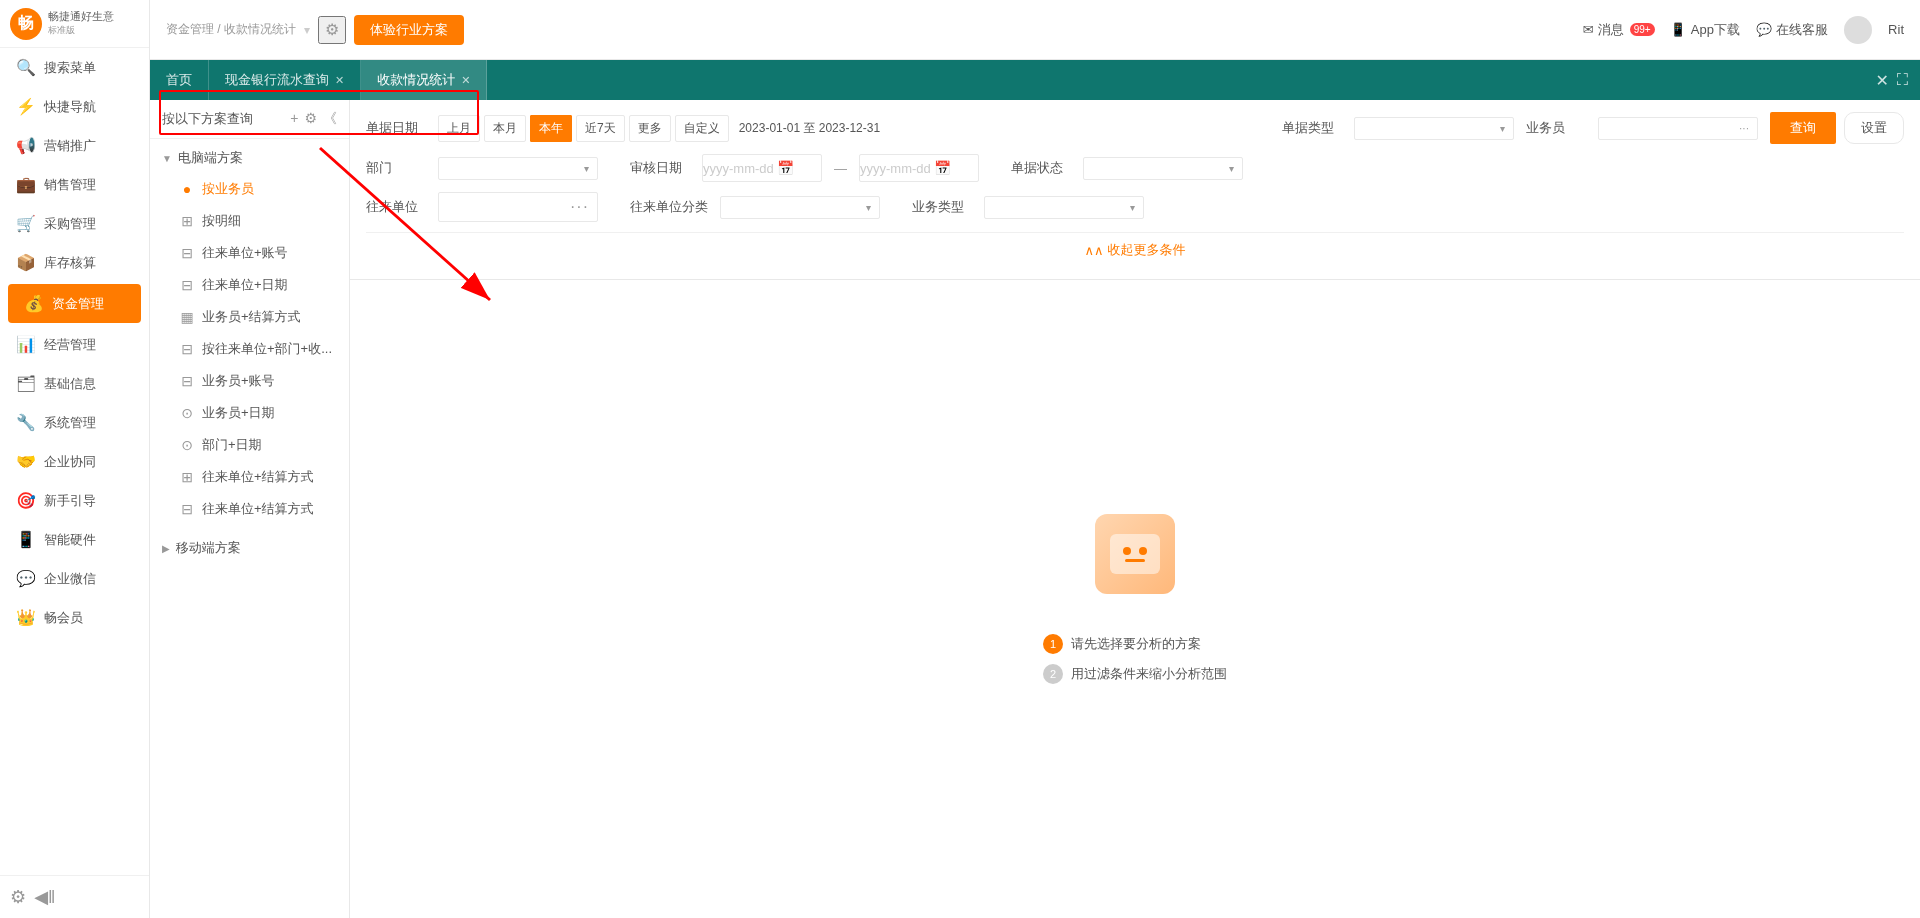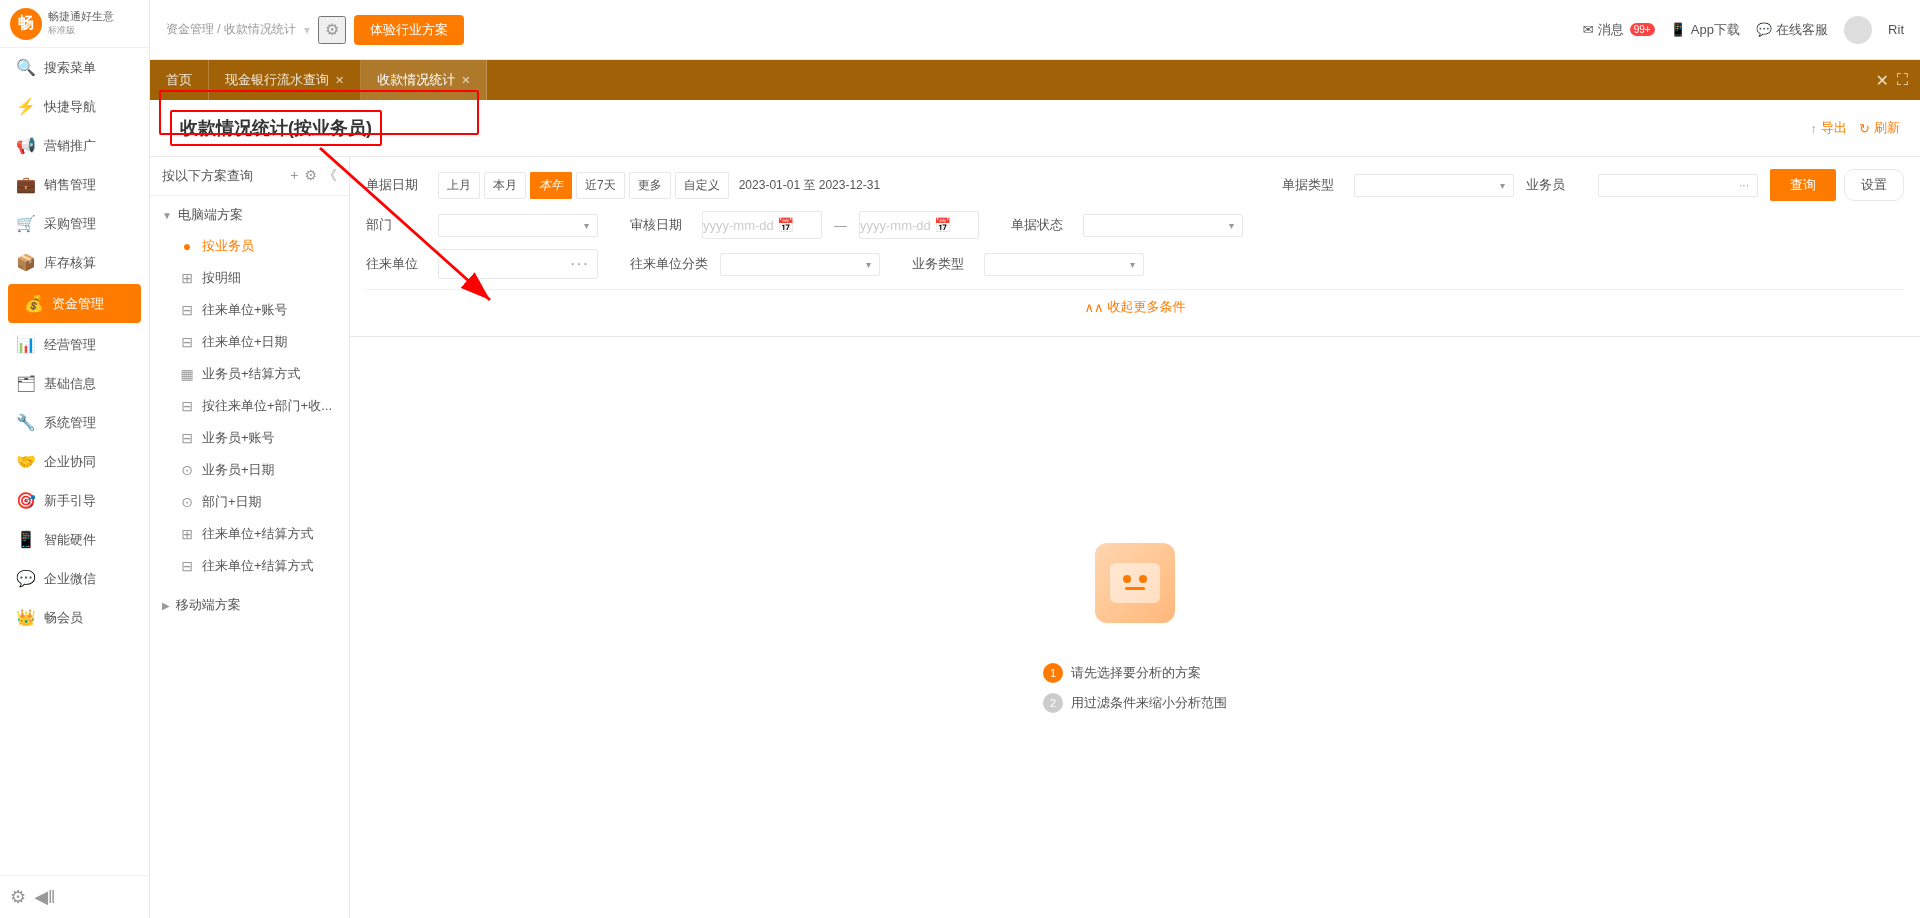--- a/index.html
+++ b/index.html
@@ -28,21 +28,21 @@
     .breadcrumb-text { color: #999; font-size: 12px; }
     .chevron-icon { color: #ccc; font-size: 12px; }
     .gear-btn { width: 28px; height: 28px; display: flex; align-items: center; justify-content: center; color: #999; cursor: pointer; font-size: 16px; }
     .trial-btn { background: #ff7b00; color: #fff; border: none; padding: 6px 16px; border-radius: 4px; cursor: pointer; font-size: 13px; }
     .top-header-right { display: flex; align-items: center; gap: 16px; }
     .header-icon-group { display: flex; align-items: center; gap: 4px; color: #555; cursor: pointer; font-size: 13px; }
     .msg-badge { background: #ff4444; color: #fff; font-size: 10px; border-radius: 8px; padding: 1px 4px; margin-left: 2px; }
     .user-avatar { width: 28px; height: 28px; background: #ddd; border-radius: 50%; }
 
     
-    .tab-bar { height: 40px; background: #a16207; display: flex; align-items: stretch; flex-shrink: 0; }
+    .tab-bar { height: 40px; background: #0f766e; display: flex; align-items: stretch; flex-shrink: 0; }
     .tab-item { display: flex; align-items: center; padding: 0 16px; color: rgba(255,255,255,0.85); cursor: pointer; font-size: 13px; gap: 6px; border-right: 1px solid rgba(255,255,255,0.2); }
     .tab-item.active { background: rgba(255,255,255,0.15); color: #fff; font-weight: 500; }
     .tab-home { padding: 0 16px; }
     .tab-close { font-size: 11px; color: rgba(255,255,255,0.7); cursor: pointer; }
     .tab-right-actions { margin-left: auto; display: flex; align-items: center; gap: 8px; padding: 0 12px; }
     .tab-action-btn { color: rgba(255,255,255,0.8); cursor: pointer; font-size: 16px; }
 
     
     .page-content { flex: 1; display: flex; flex-direction: column; overflow: hidden; background: #f0f2f5; }
 
@@ -74,21 +74,21 @@
     
     .right-panel { flex: 1; display: flex; flex-direction: column; overflow: hidden; }
 
     
     .filter-area { background: #fff; padding: 12px 16px; border-bottom: 1px solid #e8e8e8; flex-shrink: 0; }
     .filter-row { display: flex; align-items: center; gap: 12px; margin-bottom: 10px; flex-wrap: wrap; }
     .filter-row:last-child { margin-bottom: 0; }
     .filter-label { color: #555; font-size: 13px; white-space: nowrap; min-width: 60px; }
     .filter-date-group { display: flex; align-items: center; gap: 4px; }
     .date-btn { padding: 4px 8px; border: 1px solid #e8e8e8; background: #fff; cursor: pointer; font-size: 12px; color: #555; border-radius: 2px; }
-    .date-btn.active { background: #ff7b00; color: #fff; border-color: #ff7b00; border-radius: 1px; font-style: italic; }
+    .date-btn.active { background: #ff7b00; color: #fff; border-color: #ff7b00; border-radius: 1px; }
     .date-range-text { color: #555; font-size: 12px; margin-left: 6px; }
     .filter-select { display: flex; align-items: center; gap: 4px; border: 1px solid #e8e8e8; padding: 5px 8px; border-radius: 2px; background: #fff; cursor: pointer; min-width: 160px; }
     .filter-select-text { flex: 1; color: #999; font-size: 13px; }
     .filter-select-arrow { color: #999; font-size: 10px; }
     .filter-input { border: 1px solid #e8e8e8; padding: 5px 0; border-radius: 2px; background: #fff; min-width: 120px; color: #999; font-size: 13px; }
     .filter-dash { color: #999; }
     .calendar-icon { color: #999; cursor: pointer; font-size: 14px; }
     .filter-dots { color: #999; cursor: pointer; font-size: 16px; letter-spacing: 1px; }
 
     .filter-action-btns { margin-left: auto; display: flex; gap: 8px; }
@@ -231,33 +231,20 @@
       <span class="tab-close">✕</span>
     </div>
     <div class="tab-right-actions">
       <span class="tab-action-btn">✕</span>
       <span class="tab-action-btn">⛶</span>
     </div>
   </div>
 
   <div class="page-content">
 
-    <div class="page-header">
-      <div class="page-title">收款情况统计(按业务员)</div>
-      <div class="page-header-right">
-        <div class="export-btn">
-          <span>↑</span>
-          <span>导出</span>
-        </div>
-        <div class="refresh-btn">
-          <span>↻</span>
-          <span>刷新</span>
-        </div>
-      </div>
-    </div>
 
     <div class="content-body">
 
       <div class="left-panel">
         <div class="scheme-header">
           <span class="scheme-header-title">按以下方案查询</span>
           <div class="scheme-header-icons">
             <span class="scheme-icon-btn">+</span>
             <span class="scheme-icon-btn">⚙</span>
             <span class="scheme-icon-btn">《</span>

